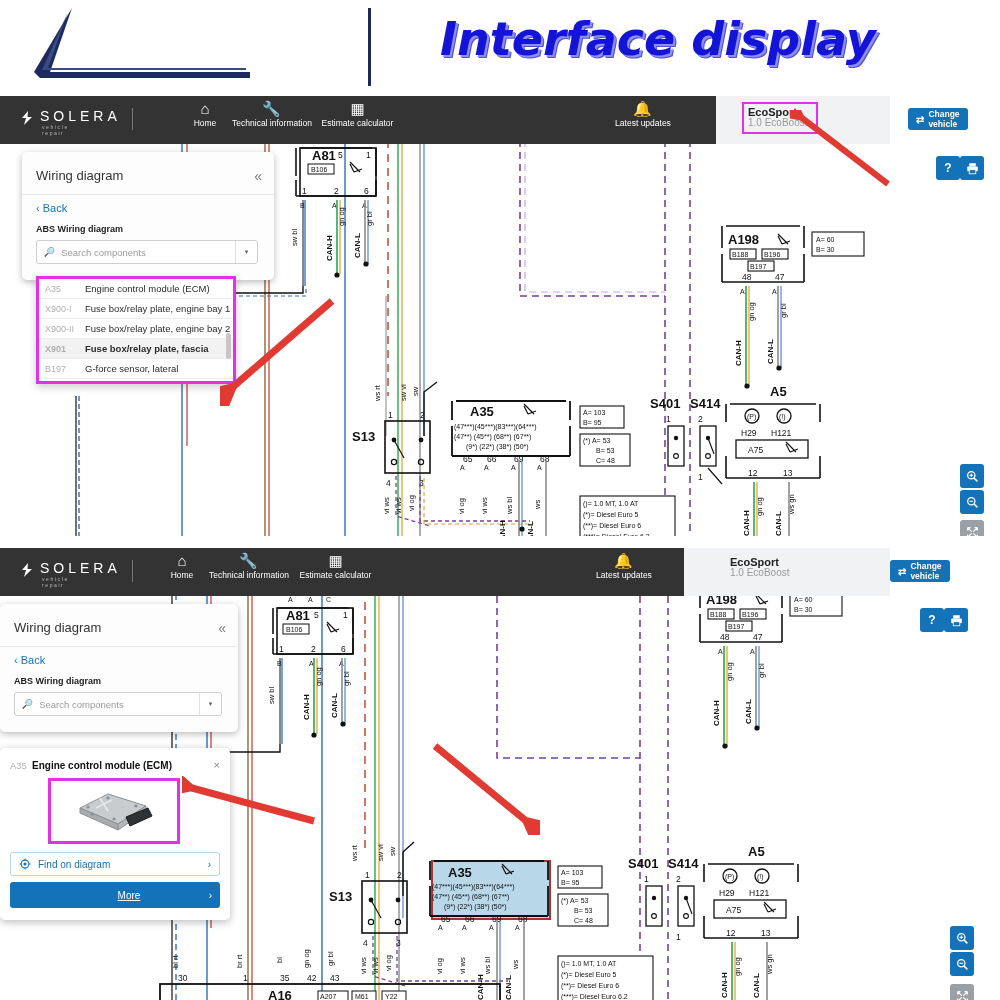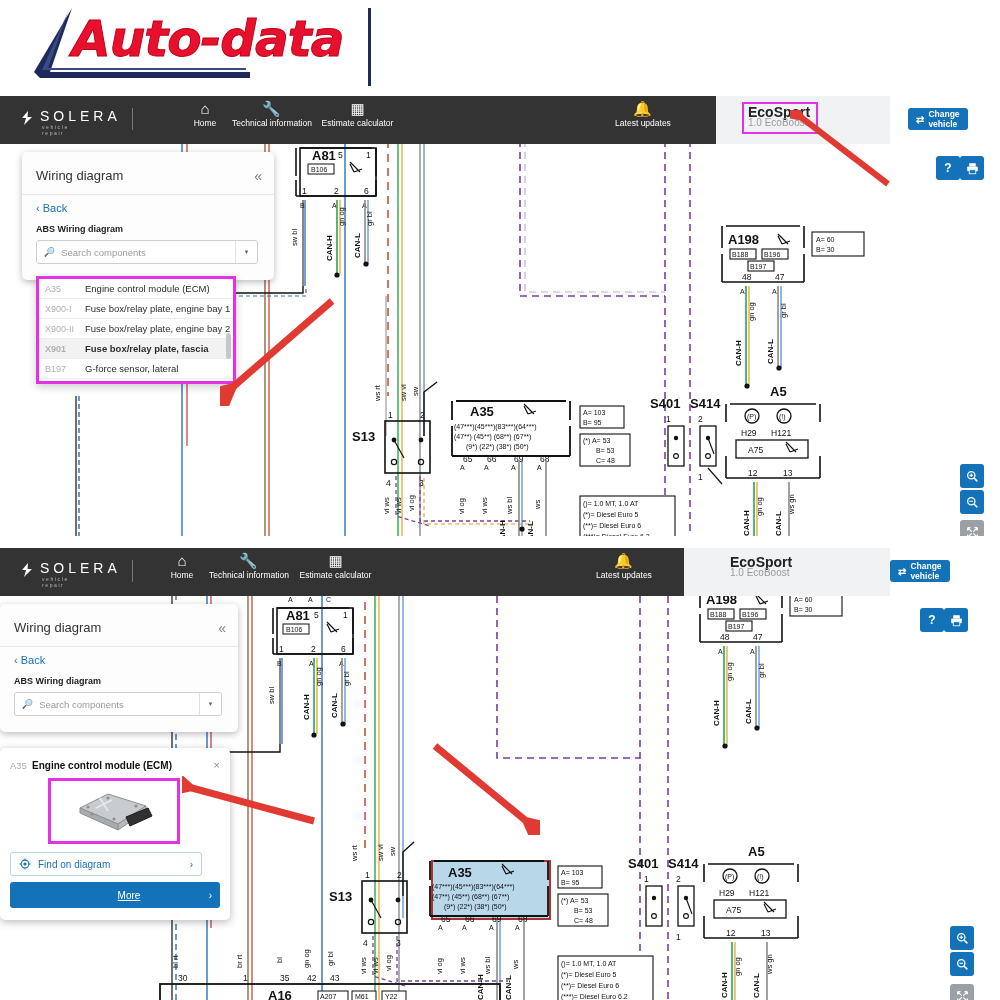--- a/index.html
+++ b/index.html
@@ -53,21 +53,21 @@
     font-size:5px; letter-spacing:1.6px; color:#b9b9b9;
   }
   .solera-bar { position:absolute; left:112px; top:0px; width:1px; height:22px; background:#777; }
 
   .nav-item { position:absolute; top:4px; text-align:center; color:#fff; cursor:pointer; }
   .nav-icon { font-size:15px; line-height:17px; display:block; }
   .nav-label { font-size:8.5px; display:block; margin-top:1px; white-space:nowrap; }
 
   .vehicle-box { position:absolute; top:6px; width:76px; height:32px; }
   .vehicle-box.hl { border:2.5px solid #e531e5; }
-  .veh-name { font-size:14px; color:#222; font-weight:600; line-height:11px; }
+  .veh-name { font-size:11px; color:#222; font-weight:600; line-height:11px; }
   .veh-sub { font-size:10px; color:#999; line-height:10px; }
 
   .change-vehicle {
     position:absolute; top:12px; height:22px;
     background:#1472b8; color:#fff; border-radius:3px;
     display:flex; align-items:center; gap:4px; padding:0 8px;
     font-size:8.5px; font-weight:bold; cursor:pointer;
   }
   .cv-icon { font-size:10px; }
 
@@ -154,23 +154,23 @@
 </style>
 </head>
 <body>
 
 <div class="banner">
   <div class="logo-wrap">
     <svg class="logo-swoosh" viewBox="0 0 345 80">
       <path d="M 52 2 L 14 66 L 20 72 L 230 72 L 230 66 L 30 66 Z" fill="#1c2a5e"></path>
       <path d="M 48 6 L 22 64 L 226 64 L 226 62 L 28 62 Z" fill="#3a4a82"></path>
     </svg>
-    <div class="logo-text">Auto-data</div>
     <div class="logo-divider"></div>
   </div>
+  <div class="interface-title">Interface display</div>
 </div>
 
 <div class="app-panel panel-a">
 
   <div class="diagram" style="top:0;height:440px;">
     <svg width="1000" height="440" viewBox="0 0 1000 440">
 
       <line x1="182" y1="20" x2="182" y2="440" stroke="#2d6fc0" stroke-width="1.4"></line>
       <line x1="187" y1="20" x2="187" y2="350" stroke="#c0392b" stroke-width="1.2"></line>
       <line x1="265" y1="20" x2="265" y2="440" stroke="#8a6a3a" stroke-width="1.4"></line>
@@ -824,21 +824,21 @@
         <polygon points="54,31 76,22 80,30 58,40" fill="#2f3133" stroke="#1c1d1f" stroke-width="1"></polygon>
         <path d="M24 22 L40 14 M28 12 L36 25" stroke="#e6e8ea" stroke-width="1.6" fill="none"></path>
         <circle cx="16" cy="21" r="1.6" fill="#8d9093"></circle>
         <circle cx="36" cy="12" r="1.6" fill="#8d9093"></circle>
         <circle cx="64" cy="20" r="1.6" fill="#8d9093"></circle>
         <circle cx="20" cy="28" r="1.6" fill="#8d9093"></circle>
         <circle cx="42" cy="33" r="1.6" fill="#8d9093"></circle>
       </svg>
     </div>
 
-    <div class="btn-outline" style="left:10px;top:104px;width:192px;">
+    <div class="btn-outline" style="left:10px;top:104px;width:210px;">
       <svg width="12" height="12" viewBox="0 0 16 16" style="margin-left:8px;">
         <circle cx="8" cy="8" r="5.2" fill="none" stroke="#1472b8" stroke-width="1.4"></circle>
         <circle cx="8" cy="8" r="2.1" fill="#1472b8"></circle>
         <line x1="8" y1="0.6" x2="8" y2="3" stroke="#1472b8" stroke-width="1.4"></line>
         <line x1="8" y1="13" x2="8" y2="15.4" stroke="#1472b8" stroke-width="1.4"></line>
         <line x1="0.6" y1="8" x2="3" y2="8" stroke="#1472b8" stroke-width="1.4"></line>
         <line x1="13" y1="8" x2="15.4" y2="8" stroke="#1472b8" stroke-width="1.4"></line>
       </svg>
       <span style="margin-left:7px;">Find on diagram</span>
       <span class="btn-chev">›</span>

